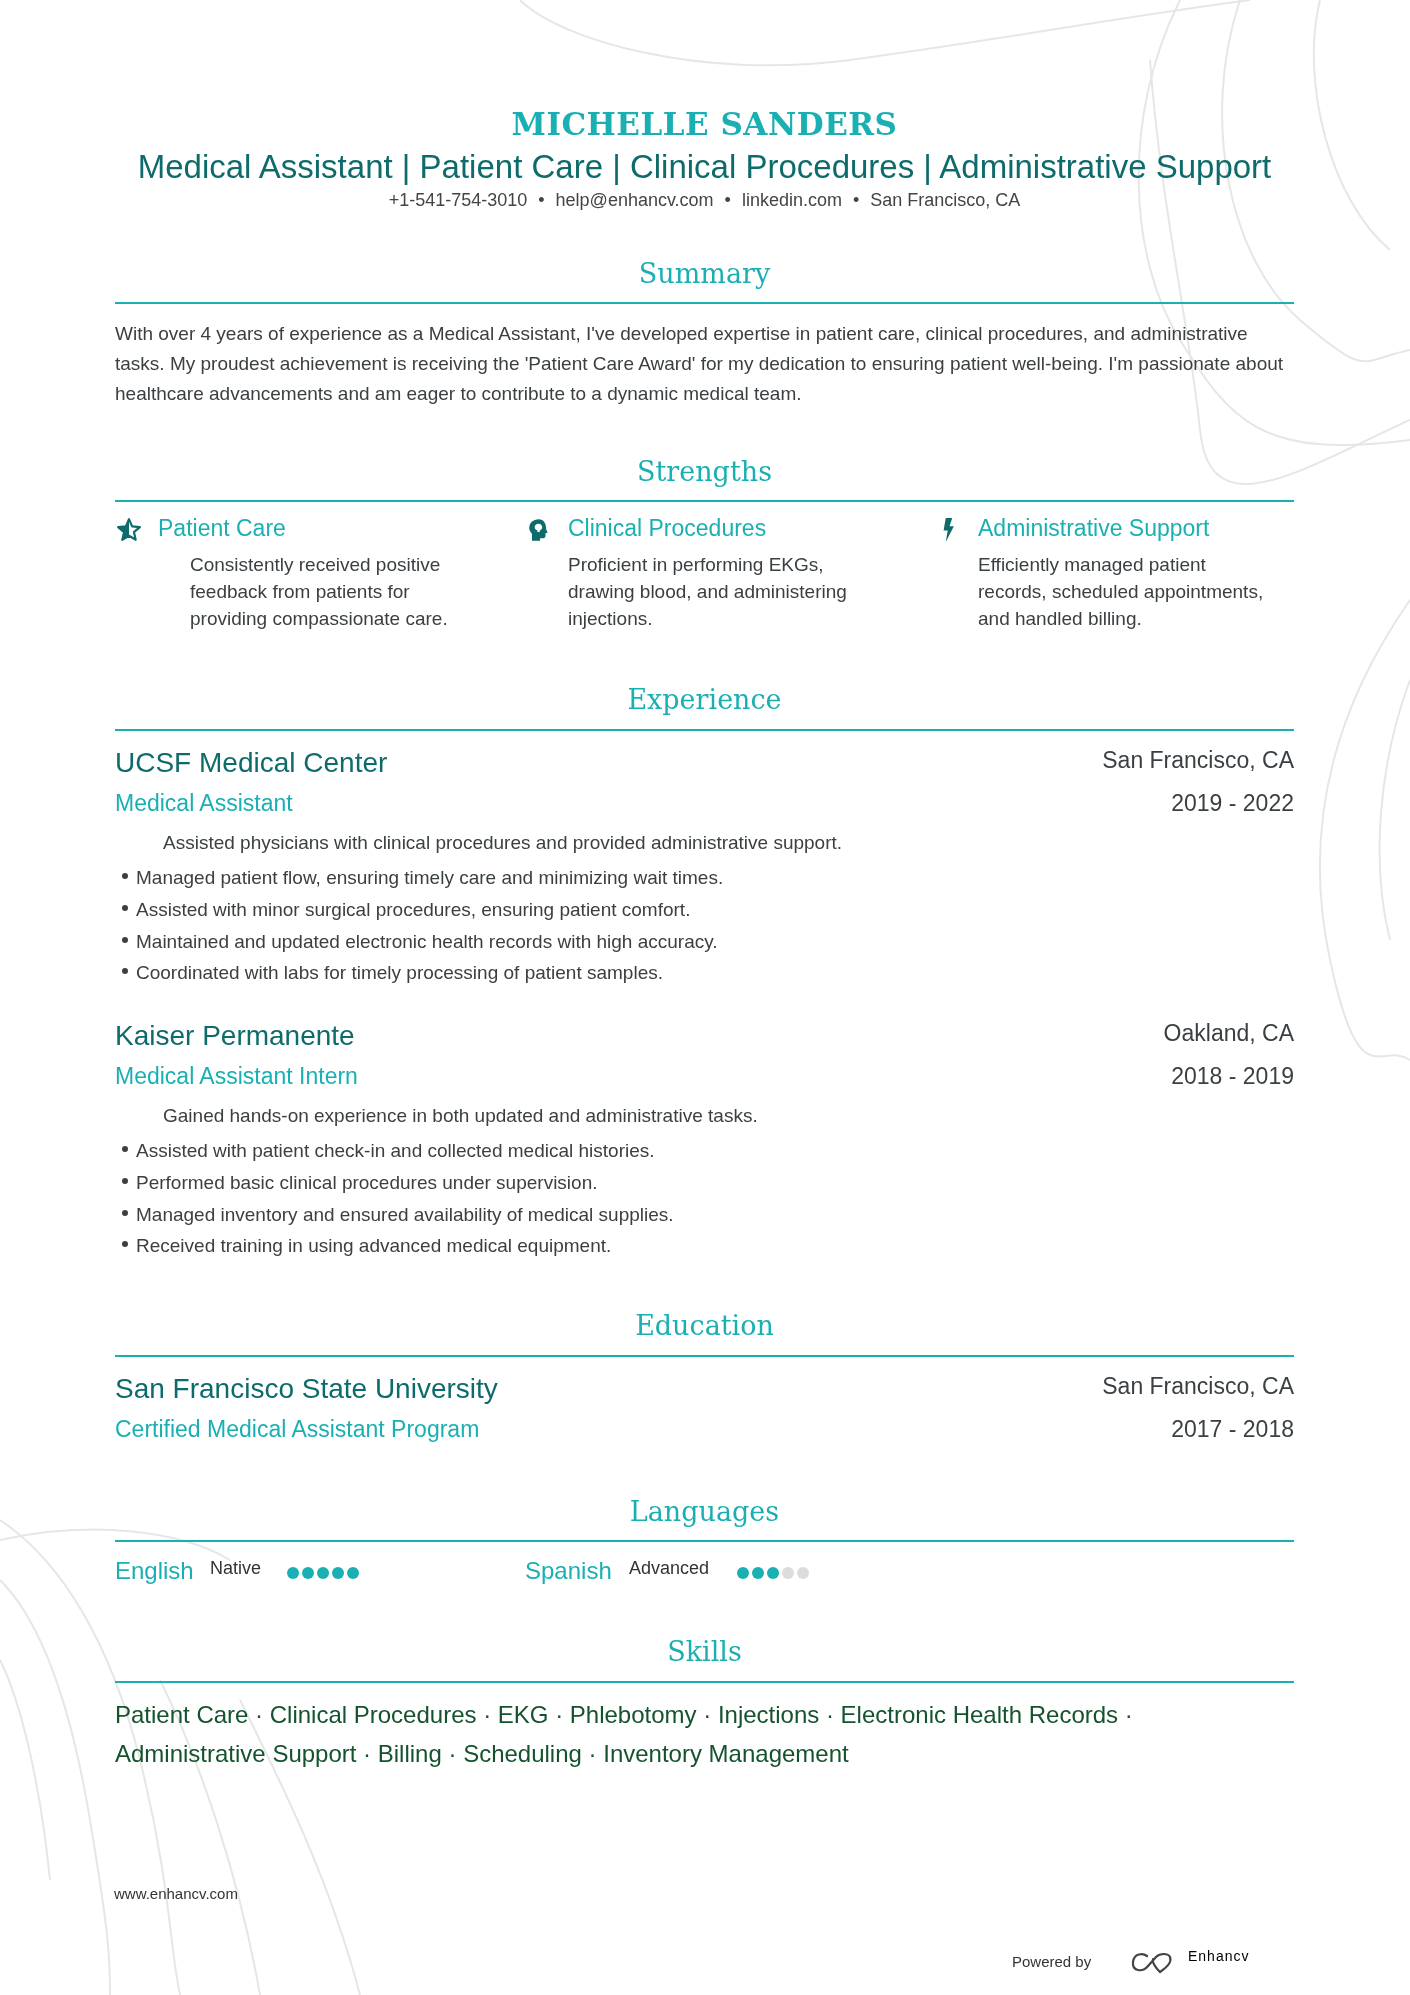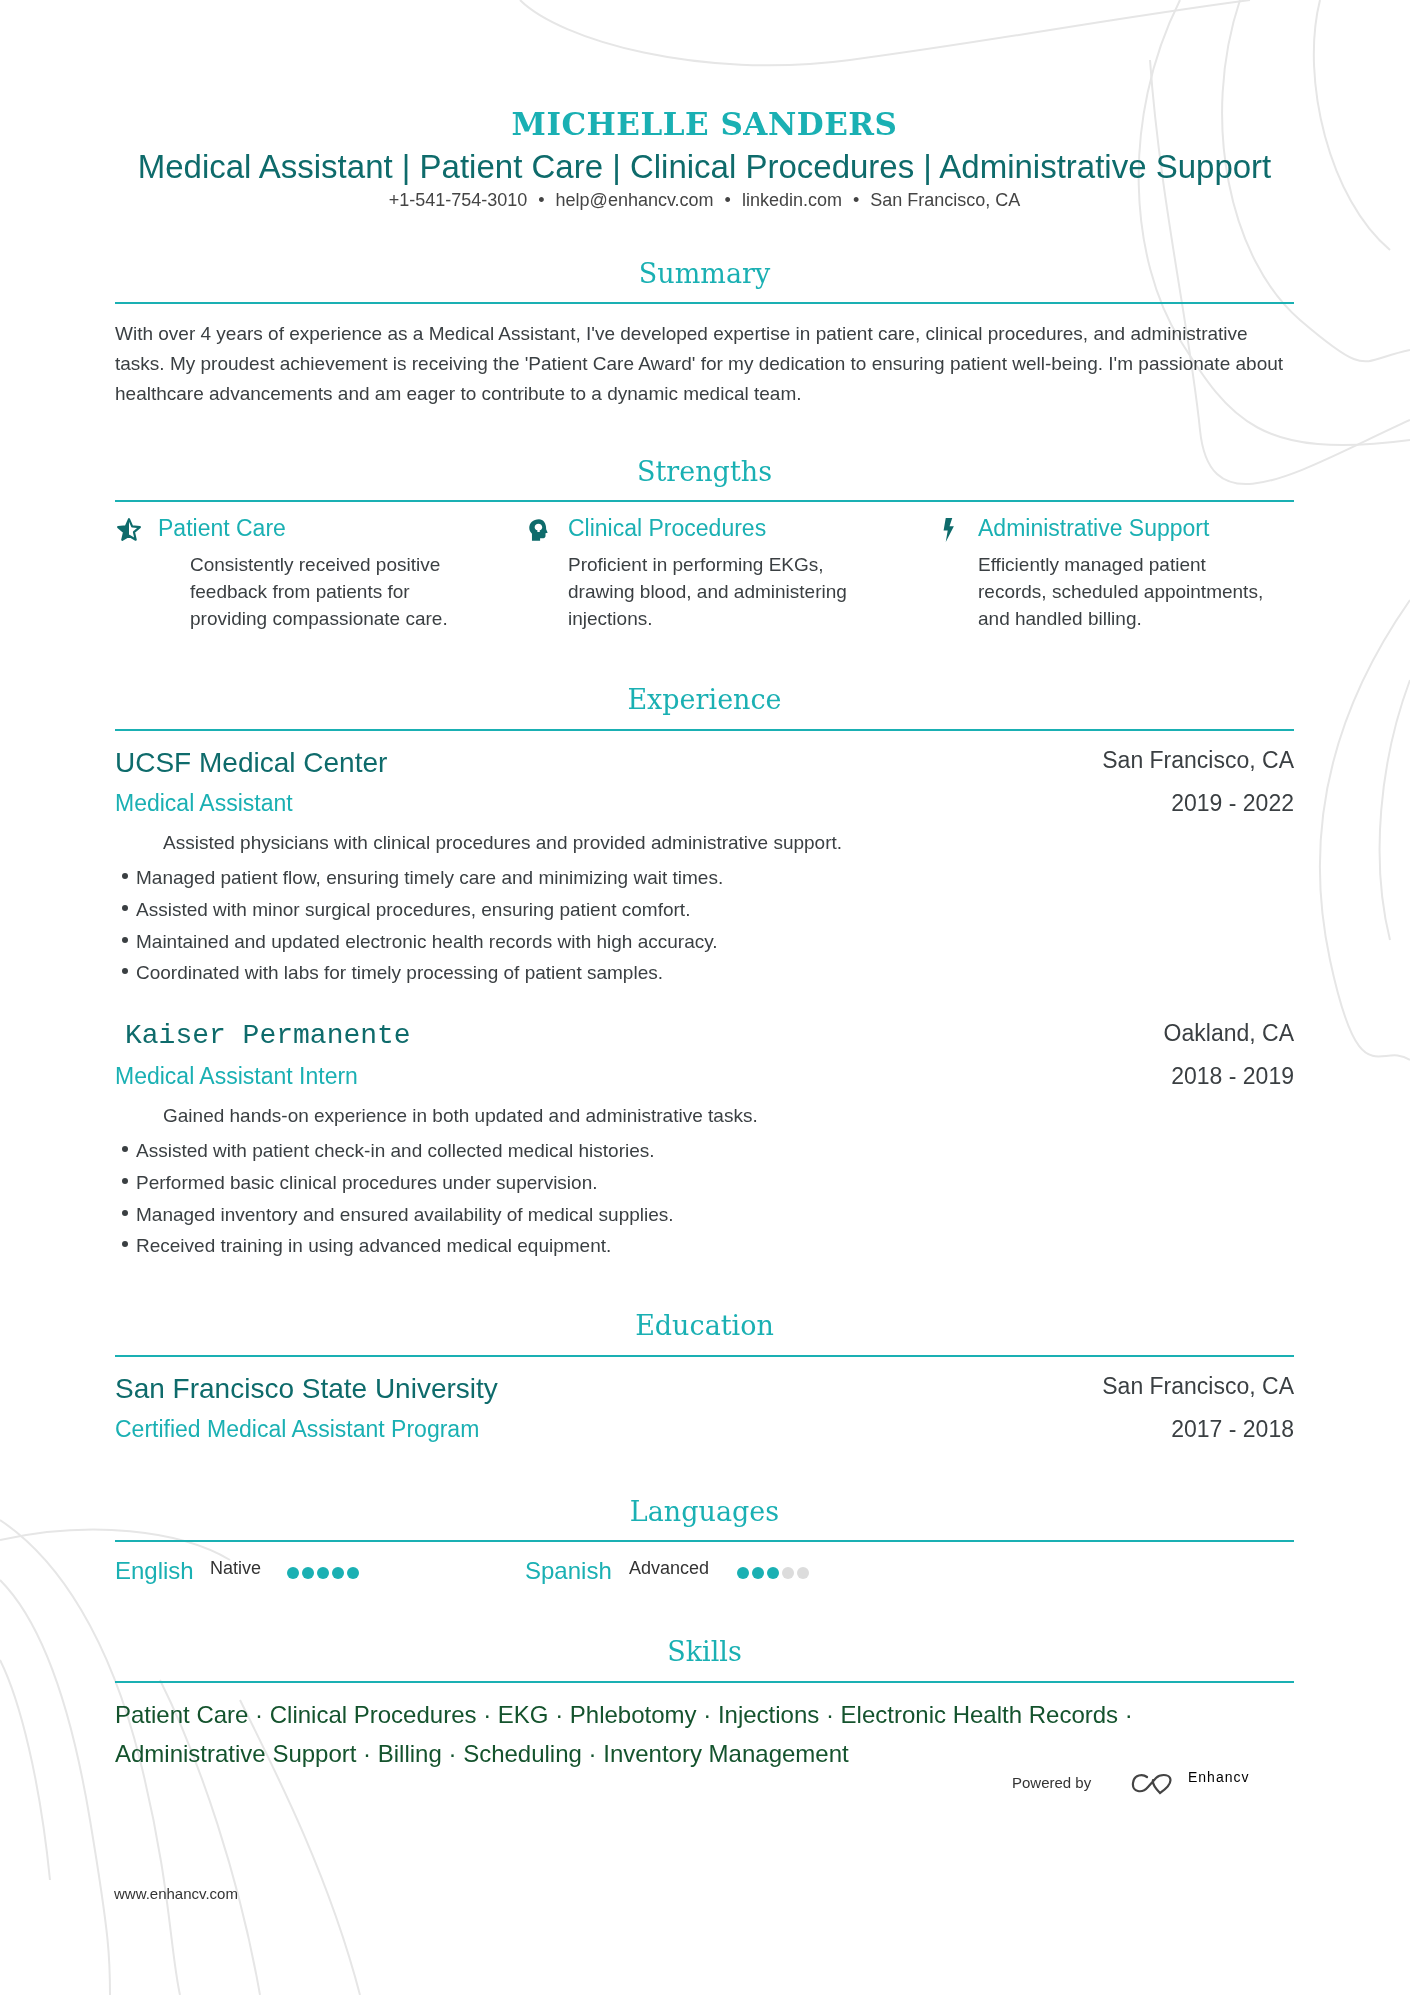--- a/index.html
+++ b/index.html
@@ -97,21 +97,21 @@
 <div class="abs company" style="left:115px; top:747px;">UCSF Medical Center</div>
 <div class="abs right" style="top:747px;">San Francisco, CA</div>
 <div class="abs role" style="left:115px; top:790px;">Medical Assistant</div>
 <div class="abs right" style="top:790px;">2019 - 2022</div>
 <div class="abs desc" style="left:115px; top:832px;">Assisted physicians with clinical procedures and provided administrative support.</div>
 <div class="abs bullet" style="left:122px; top:867px;"><span class="dot"></span><span>Managed patient flow, ensuring timely care and minimizing wait times.</span></div>
 <div class="abs bullet" style="left:122px; top:899px;"><span class="dot"></span><span>Assisted with minor surgical procedures, ensuring patient comfort.</span></div>
 <div class="abs bullet" style="left:122px; top:931px;"><span class="dot"></span><span>Maintained and updated electronic health records with high accuracy.</span></div>
 <div class="abs bullet" style="left:122px; top:962px;"><span class="dot"></span><span>Coordinated with labs for timely processing of patient samples.</span></div>
 
-<div class="abs company" style="left:125px; top:1020px;font-family:Liberation Mono, monospace;">Kaiser Permanente</div>
+<div class="abs company" style="left:115px; top:1020px;">Kaiser Permanente</div>
 <div class="abs right" style="top:1020px;">Oakland, CA</div>
 <div class="abs role" style="left:115px; top:1063px;">Medical Assistant Intern</div>
 <div class="abs right" style="top:1063px;">2018 - 2019</div>
 <div class="abs desc" style="left:115px; top:1105px;">Gained hands-on experience in both updated and administrative tasks.</div>
 <div class="abs bullet" style="left:122px; top:1140px;"><span class="dot"></span><span>Assisted with patient check-in and collected medical histories.</span></div>
 <div class="abs bullet" style="left:122px; top:1172px;"><span class="dot"></span><span>Performed basic clinical procedures under supervision.</span></div>
 <div class="abs bullet" style="left:122px; top:1204px;"><span class="dot"></span><span>Managed inventory and ensured availability of medical supplies.</span></div>
 <div class="abs bullet" style="left:122px; top:1235px;"><span class="dot"></span><span>Received training in using advanced medical equipment.</span></div>
 
 <div class="abs sec-head" style="top:1310px;">Education</div>
@@ -139,19 +139,19 @@
     <span></span><span></span><span></span><span class="off"></span><span class="off"></span>
   </span>
 </div>
 
 <div class="abs sec-head" style="top:1636px;">Skills</div>
 <div class="abs rule" style="top:1681px;"></div>
 <div class="abs skills" style="left:115px; top:1695px;">Patient Care · Clinical Procedures · EKG · Phlebotomy · Injections · Electronic Health Records ·</div>
 <div class="abs skills" style="left:115px; top:1734px;">Administrative Support · Billing · Scheduling · Inventory Management</div>
 
 <div class="abs footer-l" style="left:114px; top:1885px;">www.enhancv.com</div>
-<div class="abs" style="left:1012px; top:1769px; width:290px; height:32px;">
+<div class="abs" style="left:1012px; top:1948px; width:290px; height:32px;">
   <span class="abs footer-r" style="left:0; top:5px;">Powered by</span>
   <svg class="abs" style="left:118px; top:3px;" width="46" height="24" viewBox="0 0 46 24">
     <path d="M17 5 C13 2, 4 2, 3 11 C2 20, 12 22, 18 15 L26 6 C30 2, 38 2, 40 6 C42 11, 36 17, 30 21 C26 17, 22 12, 23 8" fill="none" stroke="#444" stroke-width="2.2" stroke-linecap="round"></path>
   </svg>
   <span class="abs brand" style="left:176px; top:0px;">Enhancv</span>
 </div>
 
 </body></html>

